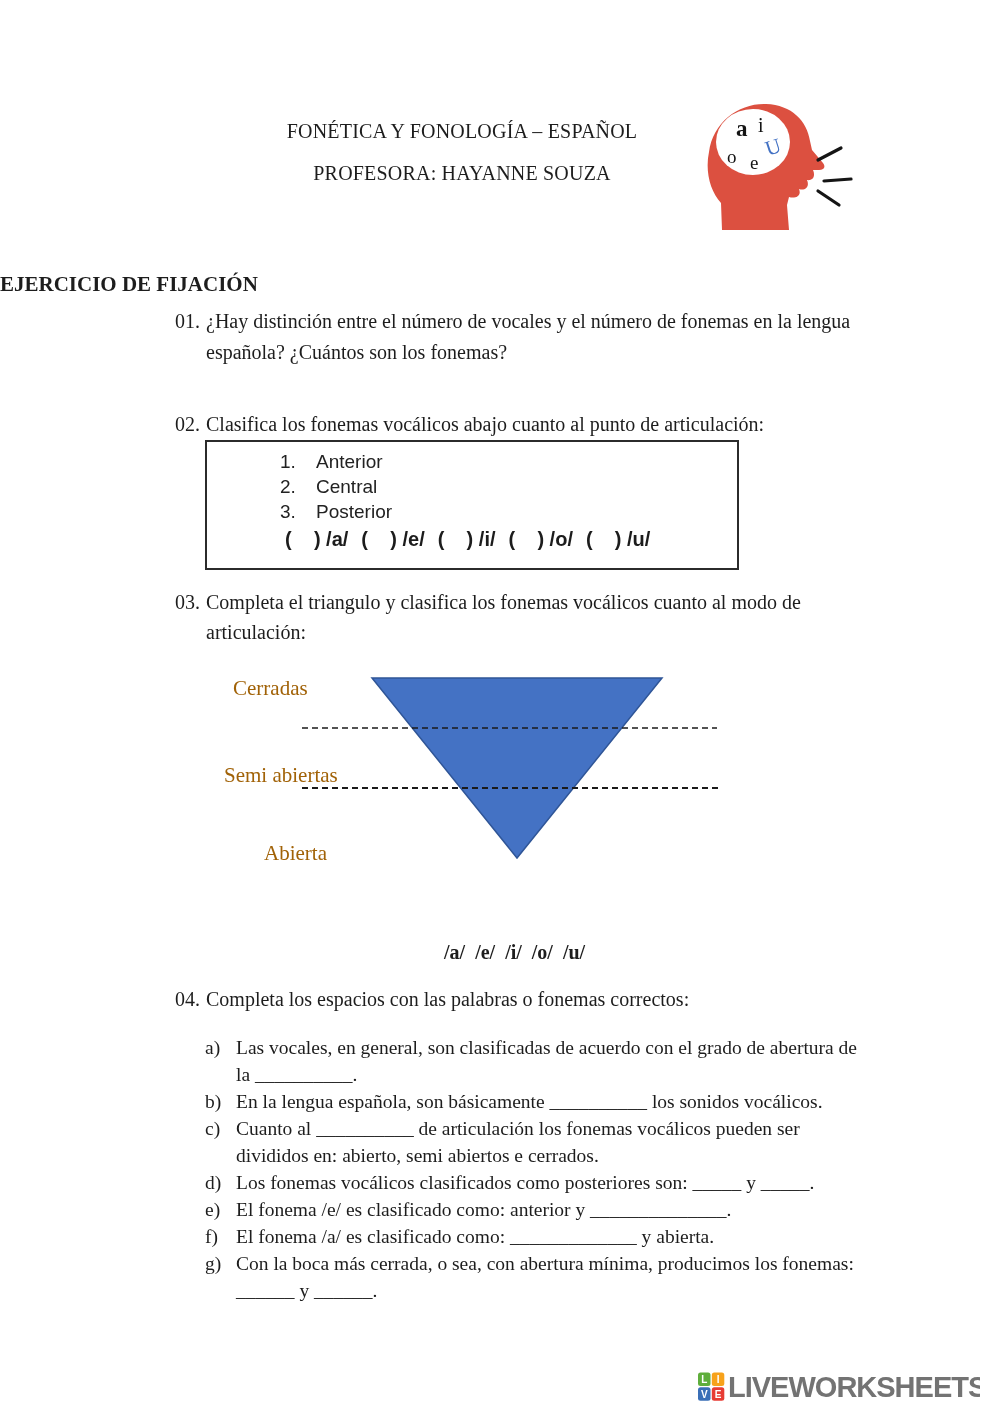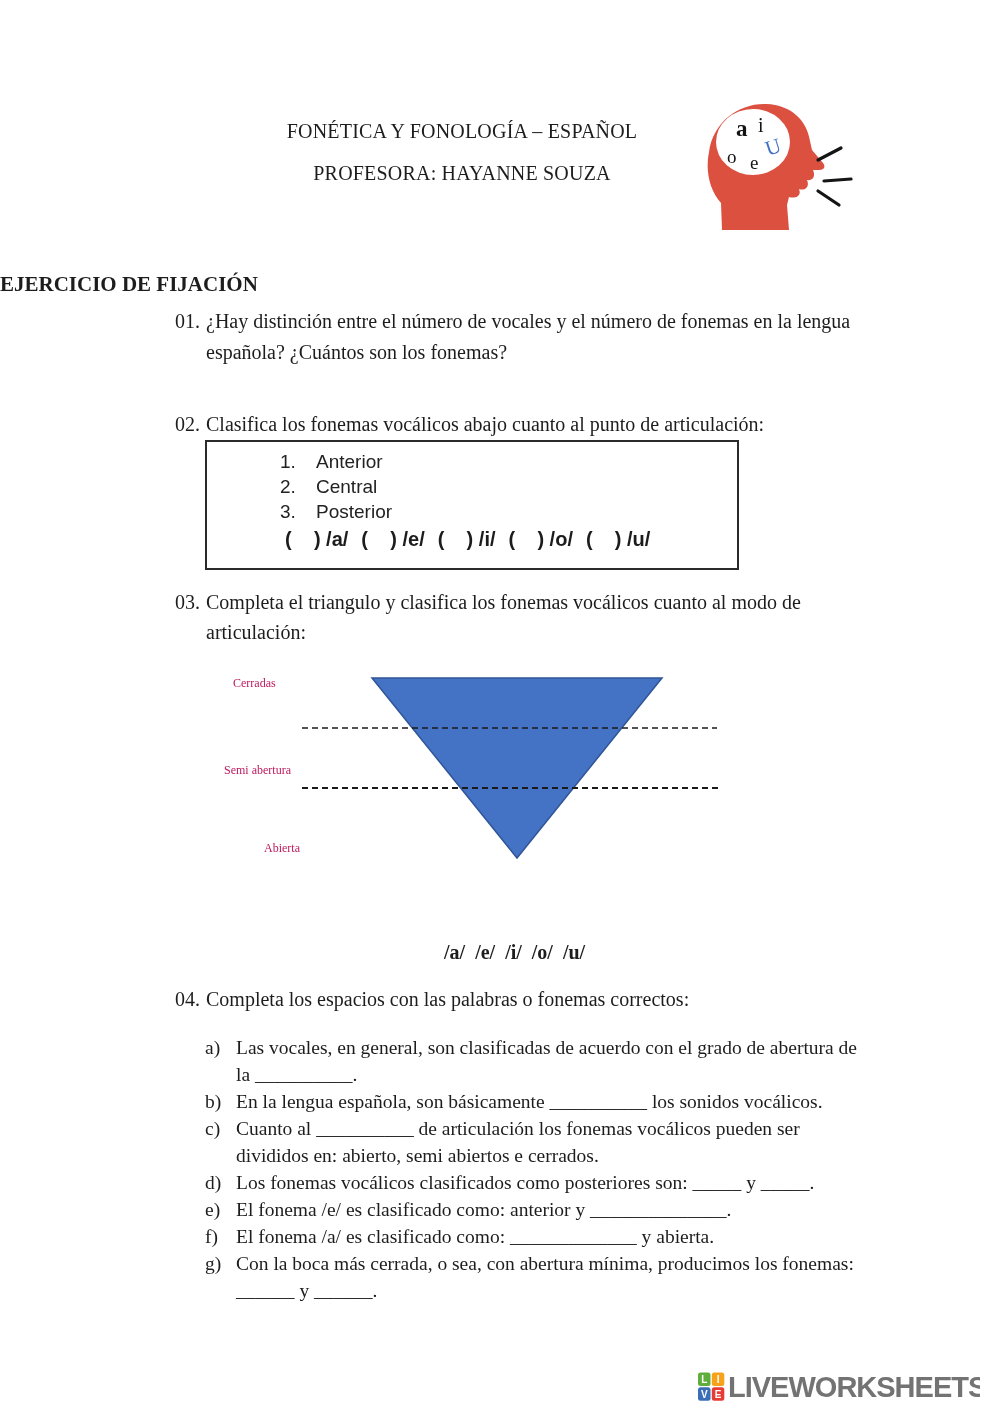--- a/index.html
+++ b/index.html
@@ -47,21 +47,21 @@
   .opt-num{width:36px;flex:0 0 36px;}
   .ph-line{
     position:absolute;left:78px;top:86px;display:flex;gap:13px;
     font-family:"Liberation Sans", sans-serif;font-size:20px;color:#1c1c1c;
   }
   .ph-pair{white-space:pre;}
   .ph-pair .paren{font-weight:600;}
   .ph-pair .ph{font-weight:700;}
   
   .tri-svg{position:absolute;left:300px;top:668px;}
-  .tri-label{position:absolute;font-size:12px;color:#be185d;}
+  .tri-label{position:absolute;font-size:21px;color:#a16207;}
   .lbl-cerradas{left:233px;top:676px;}
   .lbl-semi{left:224px;top:763px;}
   .lbl-abierta{left:264px;top:841px;}
   .phoneme-row{
     position:absolute;left:444px;top:941px;display:flex;gap:10px;
     font-size:20px;font-weight:700;
   }
   
   .items{position:absolute;left:205px;top:1034px;width:662px;
     font-size:19.5px;line-height:27px;}
@@ -143,21 +143,21 @@
       <span class="ph-pair"><span class="paren">(    )</span> <span class="ph">/u/</span></span>
     </div>
   </div>
 
   <div class="q q03">
     <div class="qnum">03.</div>
     <div class="qtext">Completa el triangulo y clasifica los fonemas vocálicos cuanto al modo de articulación:</div>
   </div>
 
   <div class="tri-label lbl-cerradas">Cerradas</div>
-  <div class="tri-label lbl-semi">Semi abertura</div>
+  <div class="tri-label lbl-semi">Semi abiertas</div>
   <div class="tri-label lbl-abierta">Abierta</div>
 
   <svg class="tri-svg" width="430" height="200" viewBox="0 0 430 200">
     <polygon points="72,10 362,10 217,190" stroke="#2f5597" stroke-width="1.5" fill="#4472c4"></polygon>
     <line x1="2" y1="60" x2="417" y2="60" stroke="#1a1a1a" stroke-width="1.7" stroke-dasharray="6 4"></line>
     <line x1="2" y1="120" x2="422" y2="120" stroke="#1a1a1a" stroke-width="1.9" stroke-dasharray="6 4"></line>
   </svg>
 
   <div class="phoneme-row">
     <span>/a/</span>

